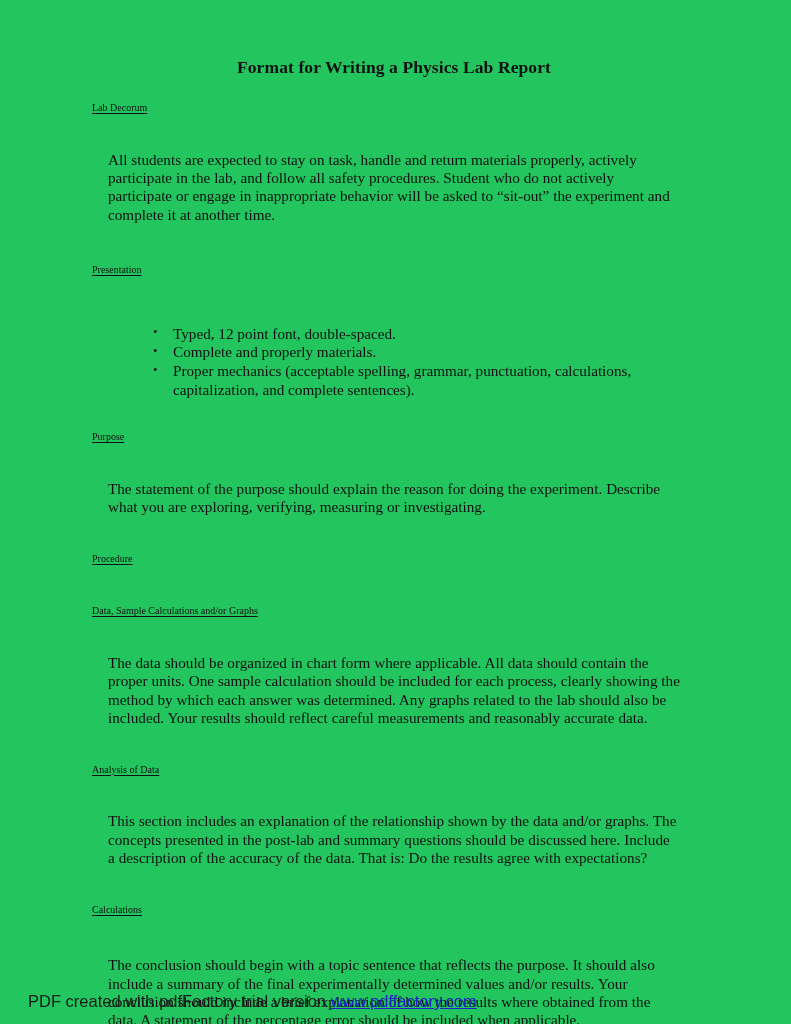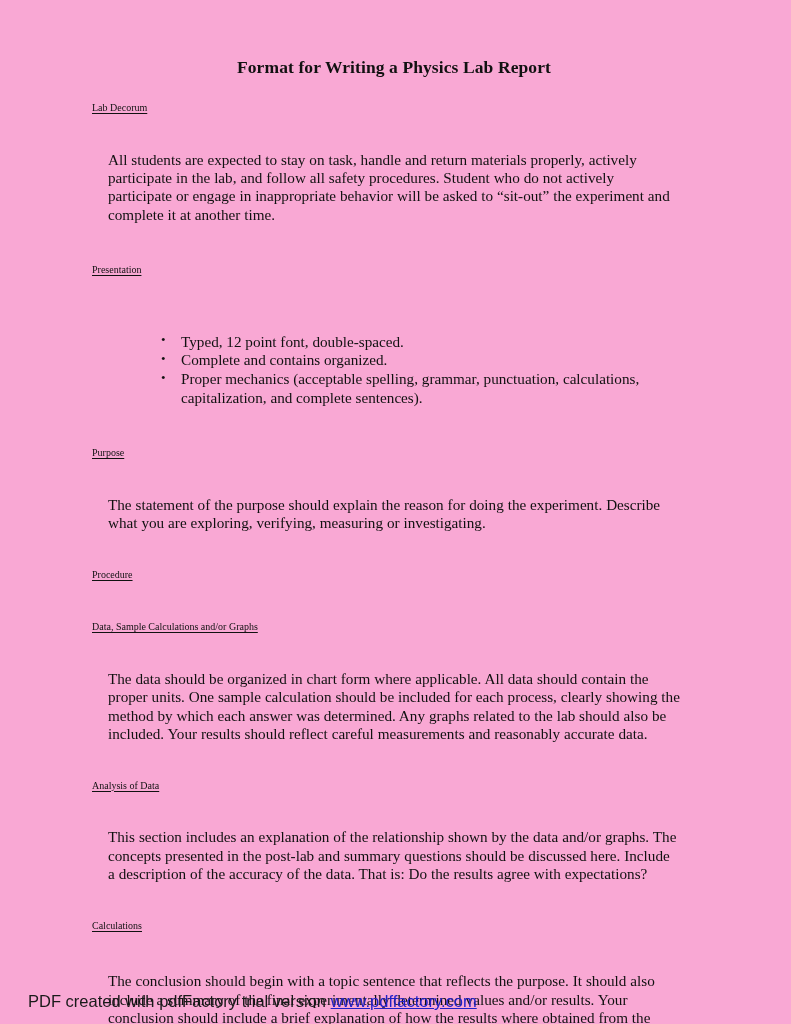--- a/index.html
+++ b/index.html
@@ -15,21 +15,21 @@
     color: #111111;
     overflow: hidden;
   }
 
   .page {
     position: absolute;
     left: 0;
     top: 0;
     width: 791px;
     height: 1024px;
-    background: #f9a8d4;
+    background: #22c55e;
   }
 
   .content {
     position: absolute;
     left: 92px;
     top: 0;
     width: 604px;
   }
 
   .doc-title {
@@ -58,21 +58,21 @@
     font-size: 15.2px;
     line-height: 1.215;
     margin: 16px;
     padding: 0;
     text-align: left;
     word-spacing: 0.1px;
   }
 
   ul.bullets {
     list-style: none;
-    margin: 16px;
+    margin: 8px;
     padding: 0;
   }
   ul.bullets li {
     position: relative;
     font-size: 15.2px;
     line-height: 1.225;
     padding-left: 73px;
     margin: 0;
   }
   ul.bullets li::before {
@@ -118,21 +118,21 @@
 
     <div class="gap-lg"></div>
 
     <div class="section-heading"><span class="u">Presentation</span></div>
     <div class="gap-md"></div>
 
     <div class="gap-md"></div>
 
     <ul class="bullets">
       <li>Typed, 12 point font, double-spaced.</li>
-      <li>Complete and contains organized.</li>
+      <li>Complete and properly materials.</li>
       <li>Proper mechanics (acceptable spelling, grammar, punctuation, calculations, capitalization, and complete sentences).</li>
     </ul>
 
     <div class="gap-lg"></div>
 
     <div class="section-heading"><span class="u">Purpose</span></div>
     <div class="gap-md"></div>
     <p class="body-text">The statement of the purpose should explain the reason for doing the experiment.  Describe what you are exploring, verifying, measuring or investigating.</p>
 
     <div class="gap-md"></div>

